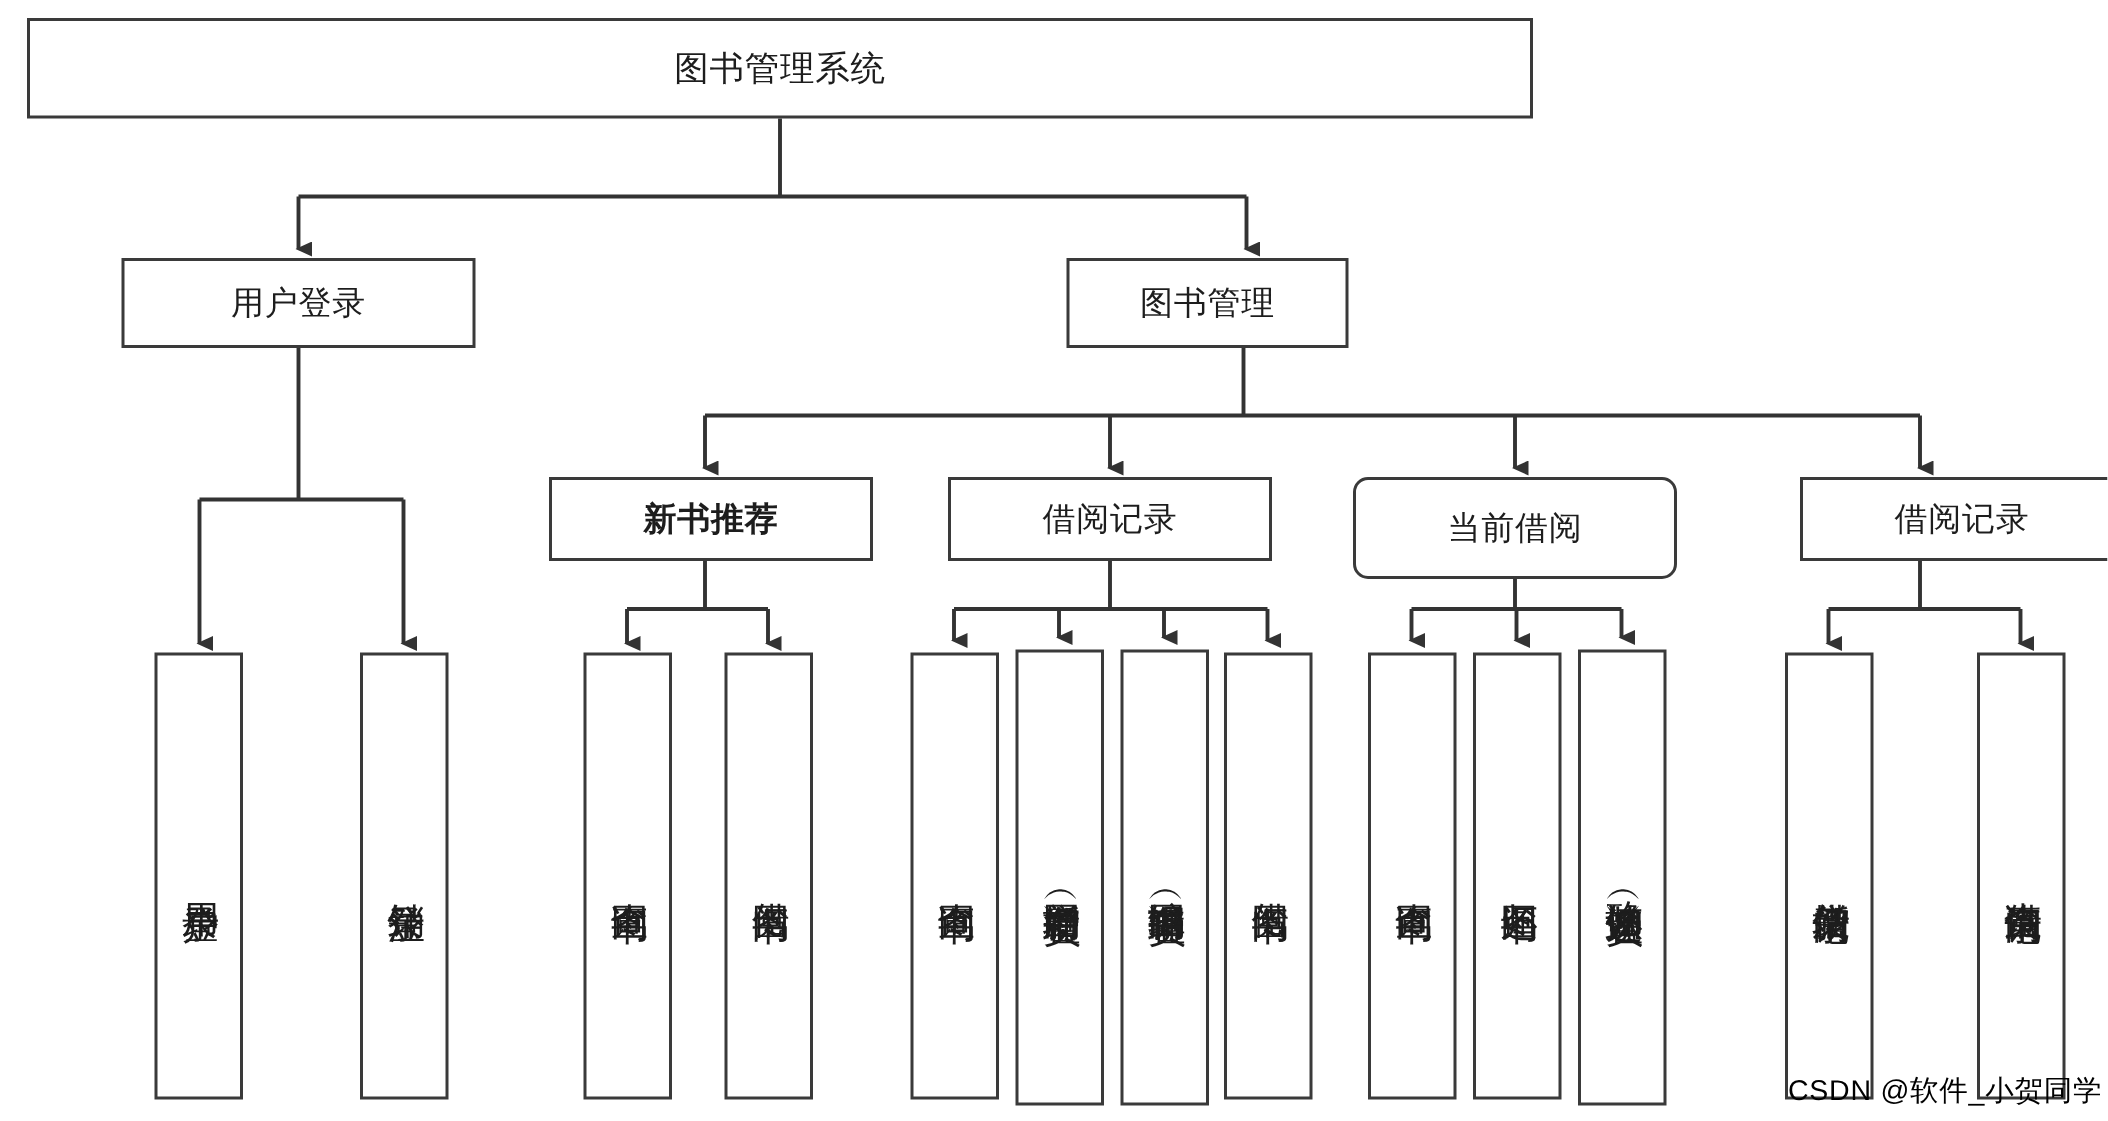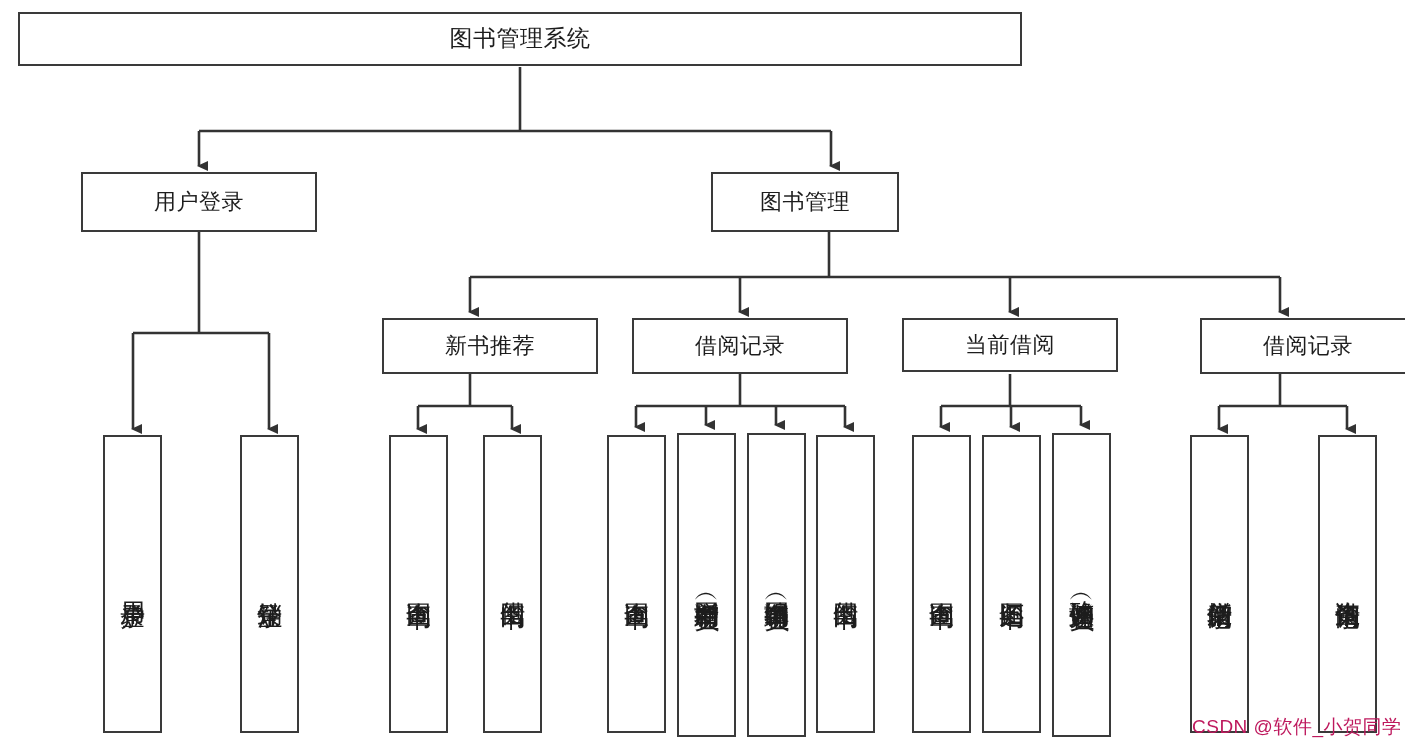--- a/index.html
+++ b/index.html
@@ -57,21 +57,21 @@
     padding: 4px 0;
   }
   .node-v .vtext {
     writing-mode: vertical-rl;
     text-orientation: upright;
     display: block;
   }
   .watermark {
     position: absolute;
     font-size: 19px;
-    color: #be185d;
+    color: #000000;
     white-space: nowrap;
     letter-spacing: 0.5px;
   }
 </style>
 </head>
 <body>
 
 <div id="canvas">
 
   <svg class="lines" viewBox="0 0 1405 747">
@@ -120,28 +120,28 @@
       <path d="M1011,406 L1011,427" marker-end="url(#arr)"></path>
       <path d="M1081,406 L1081,425" marker-end="url(#arr)"></path>
 
       <path d="M1280,374 L1280,406"></path>
       <path d="M1219,406 L1347,406"></path>
       <path d="M1219,406 L1219,429" marker-end="url(#arr)"></path>
       <path d="M1347,406 L1347,429" marker-end="url(#arr)"></path>
     </g>
   </svg>
 
-  <div class="node node-h node-root" id="node-root" style="left: 18px; top: 12px; width: 1004px; height: 54px;">图书管理系统</div>
+  <div class="node node-h node-root" id="node-root" style="left: 18px; top: 12px; width: 1004px; height: 67px;">图书管理系统</div>
 
   <div class="node node-h" id="node-l2-0" style="left: 81px; top: 172px; width: 236px; height: 60px;">用户登录</div>
   <div class="node node-h" id="node-l2-1" style="left: 711px; top: 172px; width: 188px; height: 60px;">图书管理</div>
 
-  <div class="node node-h" id="node-l3-0" style="left: 382px; top: 318px; width: 216px; height: 56px;">新书推荐</div>
+  <div class="node node-h" id="node-l3-0" style="left: 366px; top: 318px; width: 216px; height: 56px; font-weight: bold;">新书推荐</div>
   <div class="node node-h" id="node-l3-1" style="left: 632px; top: 318px; width: 216px; height: 56px;">借阅记录</div>
-  <div class="node node-h" id="node-l3-2" style="left: 902px; top: 318px; width: 216px; height: 54px;">当前借阅</div>
+  <div class="node node-h" id="node-l3-2" style="left: 902px; top: 318px; width: 216px; height: 68px; border-radius: 10px;">当前借阅</div>
   <div class="node node-h" id="node-l3-3" style="left: 1200px; top: 318px; width: 216px; height: 56px;">借阅记录</div>
 
   <div class="node node-v" id="node-leaf-0" style="left: 103px; top: 435px; width: 59px; height: 298px;">
       <span class="vtext">用户登录</span>
     </div>
   <div class="node node-v" id="node-leaf-1" style="left: 240px; top: 435px; width: 59px; height: 298px;">
       <span class="vtext">注销登录</span>
     </div>
   <div class="node node-v" id="node-leaf-2" style="left: 389px; top: 435px; width: 59px; height: 298px;">
       <span class="vtext">查询图书</span>

